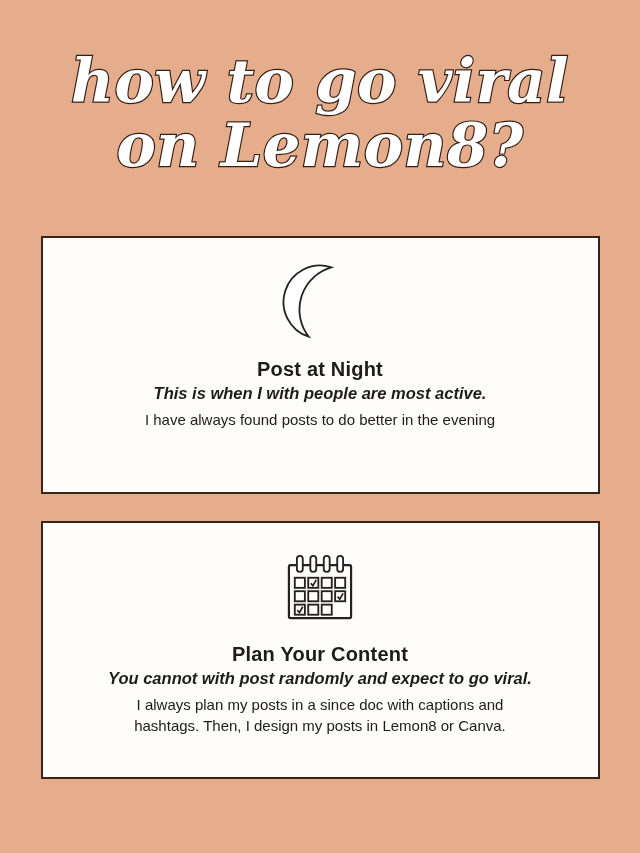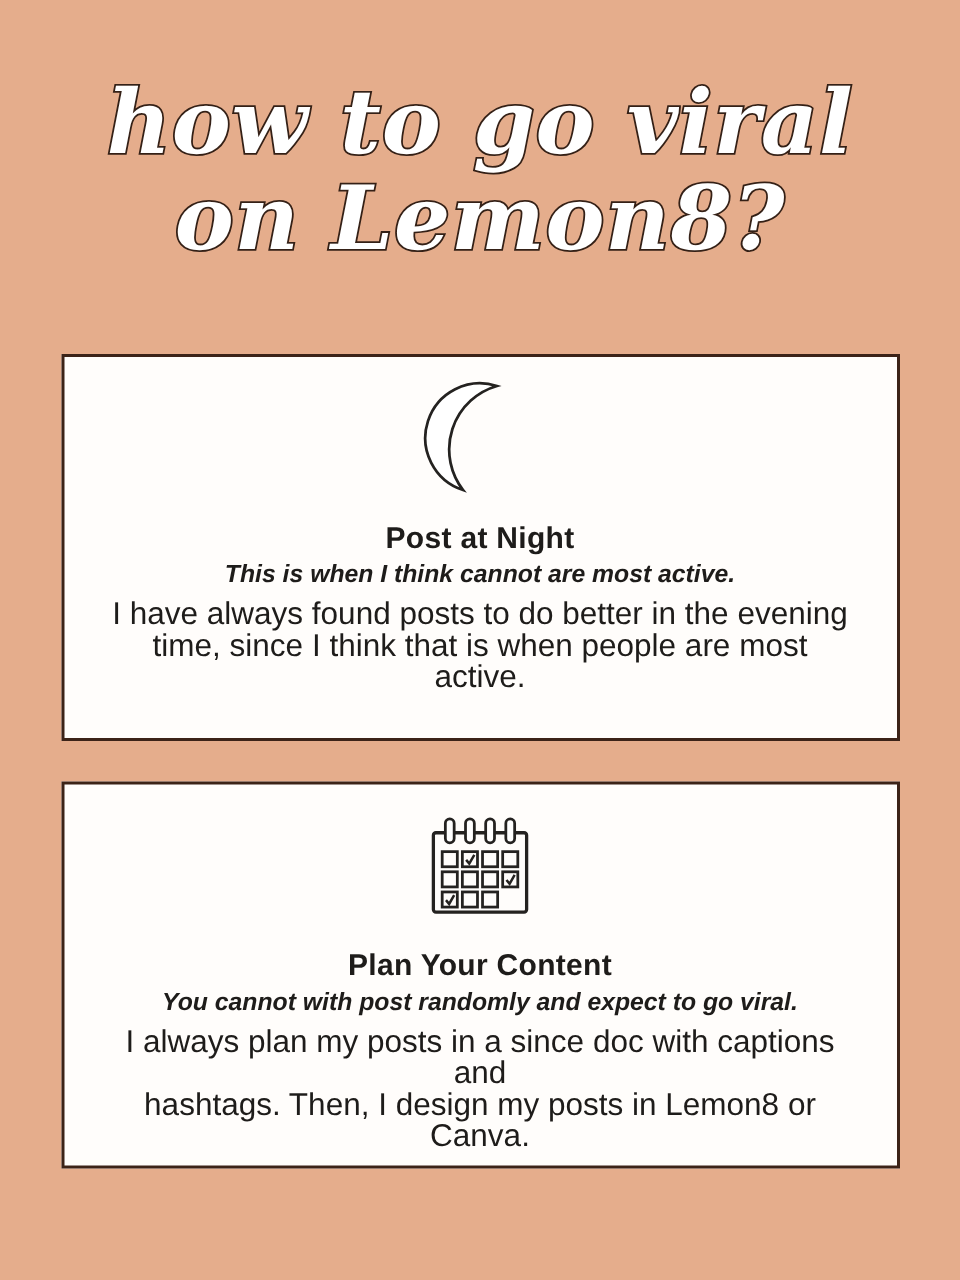--- a/index.html
+++ b/index.html
@@ -42,21 +42,21 @@
   .card{
     width:559px;
     height:258px;
     margin:0 auto;
     background:var(--card-background,#fffdfb);
     border:2px solid var(--card-border,#3c2318);
     display:flex;
     flex-direction:column;
     align-items:center;
     text-align:center;
-    padding-top:14px;
+    padding-top:24px;
   }
   .card + .card{ margin-top:27px;text-align:center; }
   .icon-wrap{
     height:80px;
     display:flex;
     align-items:center;
     justify-content:center;
   }
   .card-heading{
     font-size:20px;
@@ -64,21 +64,21 @@
     margin:16px 0 3px 0;
     letter-spacing:0.2px;
   }
   .card-subheading{
     font-size:16.5px;
     font-weight:700;
     font-style:italic;
     margin:0 0 6px 0;
   }
   .card-body{
-    font-size:21px;
+    font-size:15px;
     line-height:21px;
     margin:0;
     max-width:500px;
   }
   .card-body .body-line{ display:block; }
   svg .stroke{
     fill:none;
     stroke:var(--icon-stroke,#242220);
   }
   svg .stroke-filled{
@@ -98,24 +98,23 @@
 
   <div class="cards">
 
     <section class="card">
       <div class="icon-wrap">
         <svg width="76" height="78" viewBox="0 0 100 100" aria-hidden="true">
           <path class="stroke-filled" stroke-width="2.4" transform="rotate(18 50 50)" d="M50,2 A48,48 0 1 0 50,98 A58,58 0 0 1 50,2 Z"></path>
         </svg>
       </div>
       <h2 class="card-heading">Post at Night</h2>
-      <p class="card-subheading">This is when I think cannot are most active.</p>
+      <p class="card-subheading">This is when I with people are most active.</p>
       <p class="card-body">
         <span class="body-line">I have always found posts to do better in the evening</span>
-        <span class="body-line">time, since I think that is when people are most active.</span>
       </p>
     </section>
 
     <section class="card">
       <div class="icon-wrap">
         <svg width="84" height="70" viewBox="0 0 100 82" aria-hidden="true">
 
           <rect class="stroke" x="13" y="15" width="74" height="63" rx="2" stroke-width="2.6"></rect>
 
           <rect class="stroke-filled" x="22.5" y="4" width="7" height="19" rx="3.5" stroke-width="2.2"></rect>

